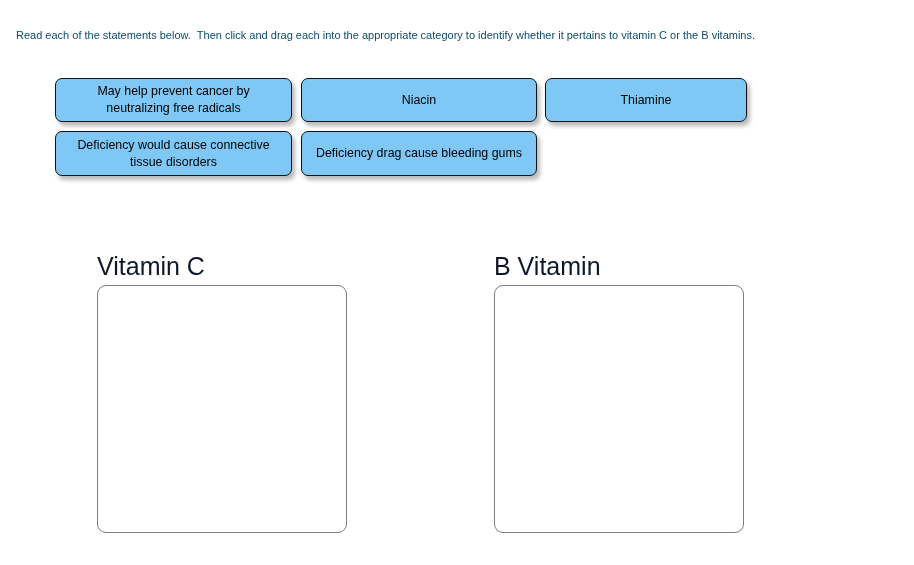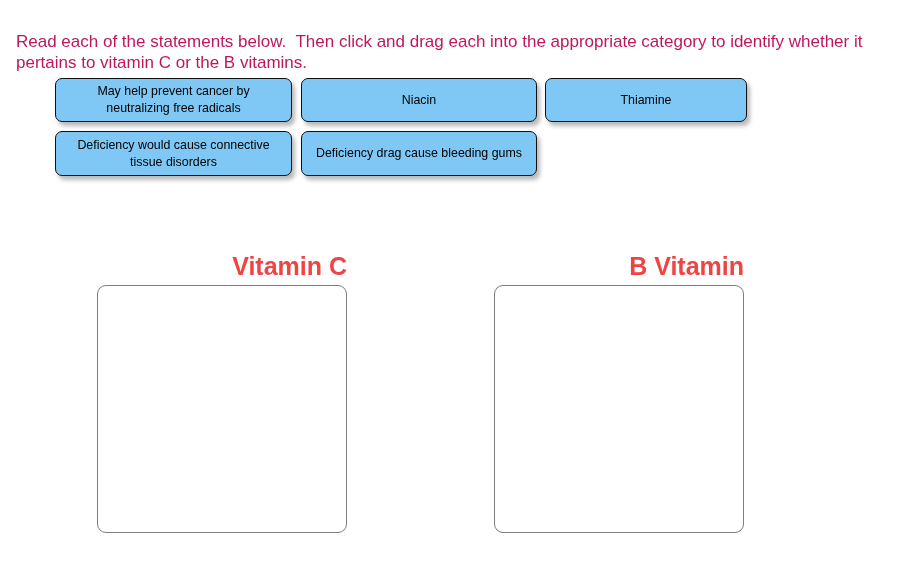--- a/index.html
+++ b/index.html
@@ -17,23 +17,23 @@
     color: #000000;
     -webkit-font-smoothing: antialiased;
   }
 
   
   #instructions {
     position: absolute;
     left: 16px;
     top: 14px;
     width: 884px;
-    font-size: 17px;
+    font-size: 11px;
     line-height: 21px;
-    color: #be185d;
+    color: #0c4a6e;
     white-space: pre-wrap;
   }
 
   
   .tile {
     position: absolute;
     box-sizing: border-box;
     background: #7FC8F5;
     border: 1.4px solid #111111;
     border-radius: 7px;
@@ -64,25 +64,25 @@
   
   .category {
     position: absolute;
     top: 249px;
   }
   .category-title {
     position: absolute;
     top: 0;
     left: 0;
     width: 100%;
-    text-align: right;
+    text-align: left;
     font-size: 25px;
     line-height: 34px;
-    font-weight: bold;
-    color: #ef4444;
+    font-weight: normal;
+    color: #0f172a;
     white-space: nowrap;
   }
   .dropzone {
     position: absolute;
     top: 36px;
     left: 0;
     box-sizing: border-box;
     width: 250px;
     height: 248px;
     background: #ffffff;

